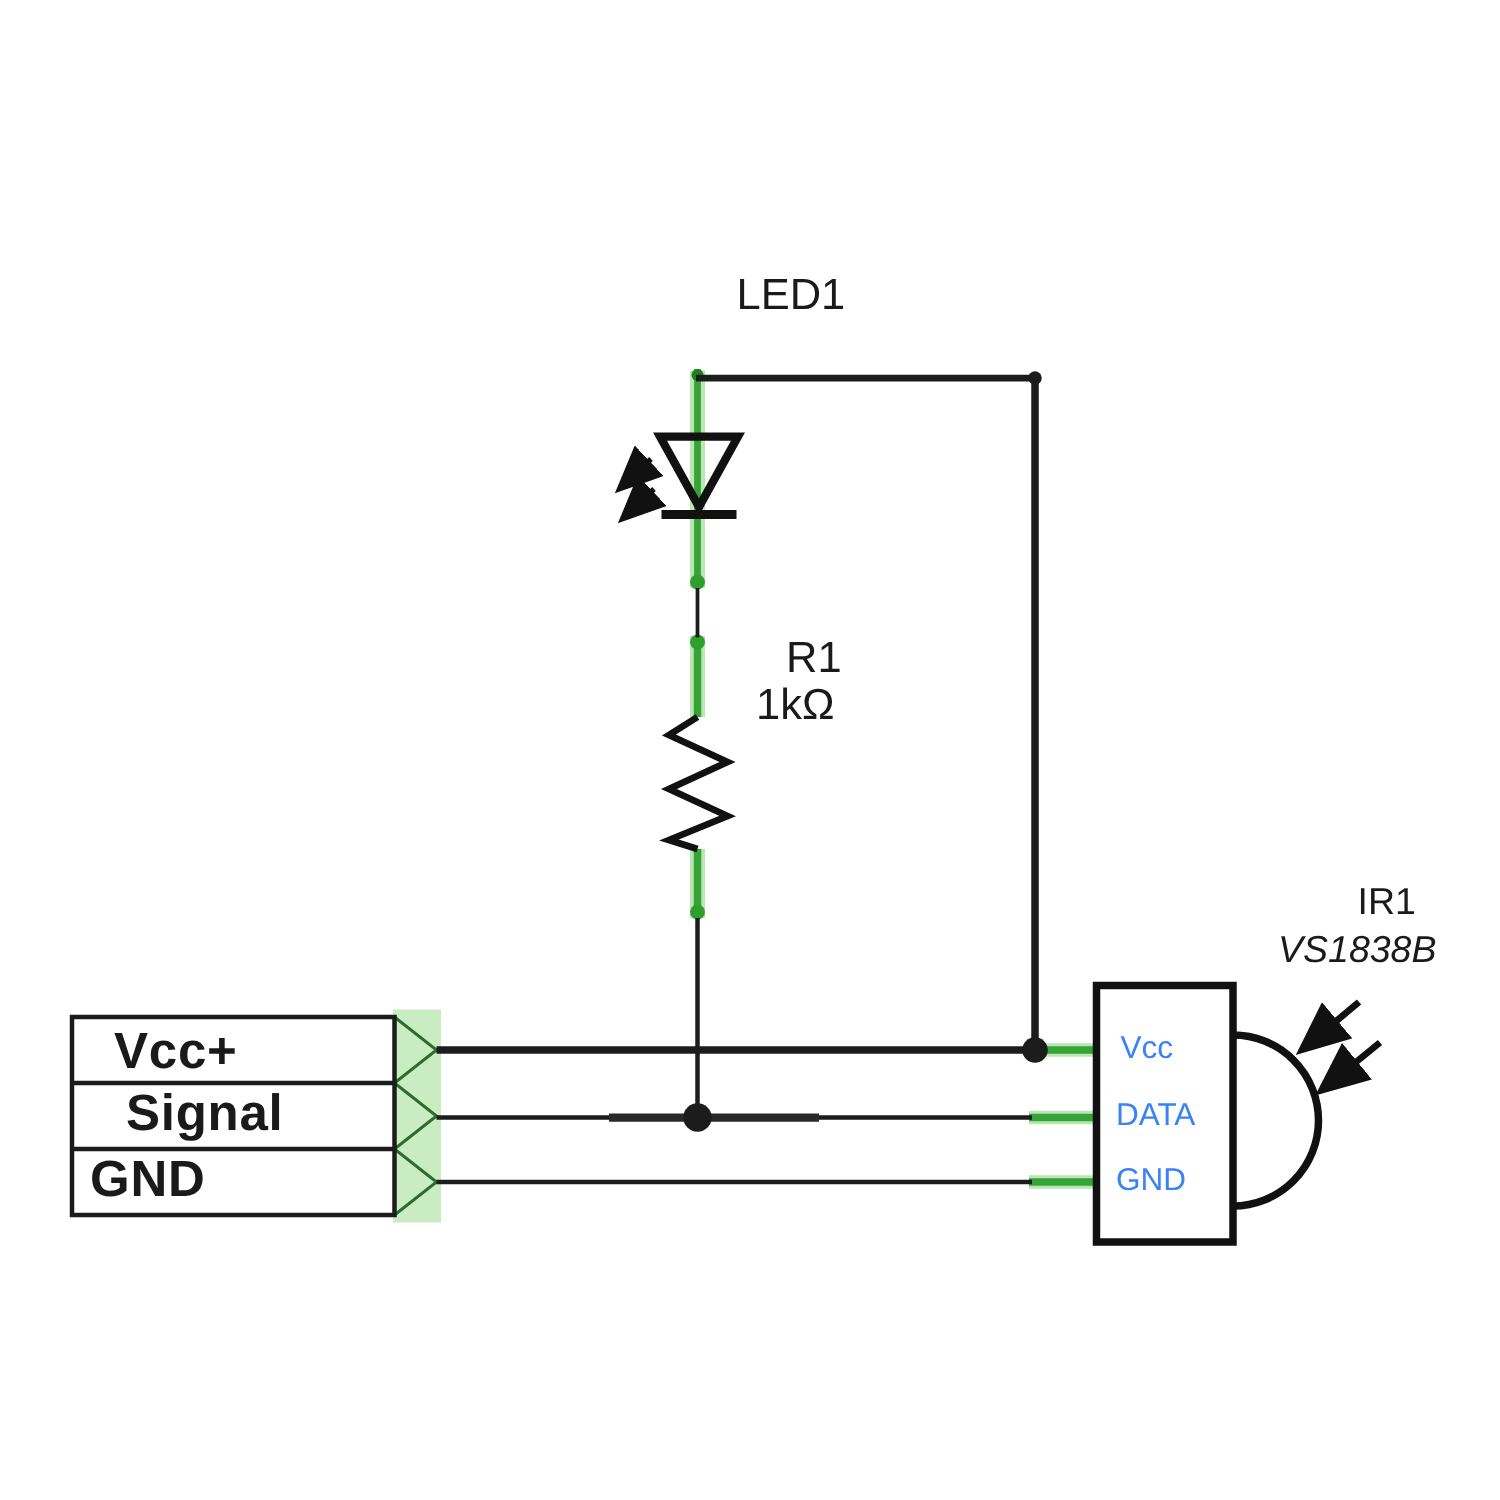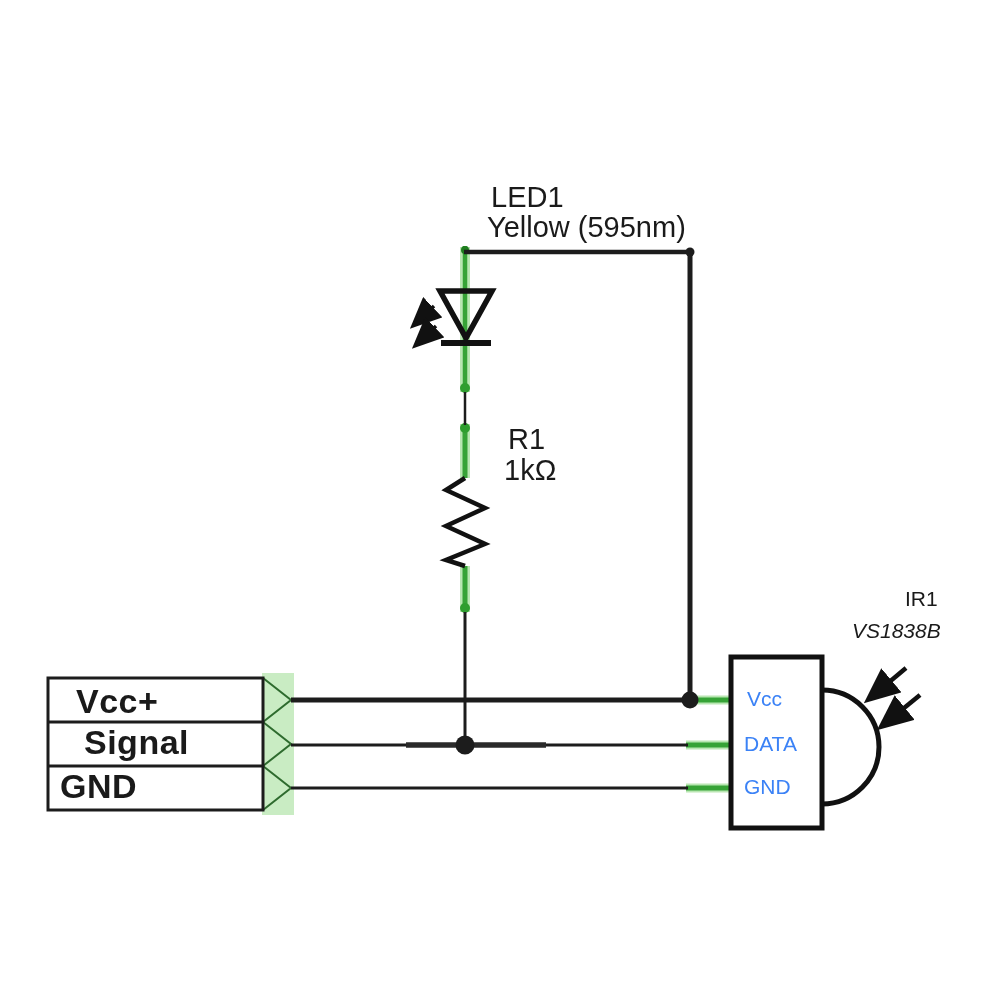--- a/index.html
+++ b/index.html
@@ -3,21 +3,21 @@
 <meta charset="utf-8">
 <style>
   html,body{margin:0;padding:0;background:#fff;}
   .canvas{
     position:relative;width:1000px;height:1000px;background:#ffffff;
     font-family:"Liberation Sans",sans-serif;overflow:hidden;
   }
   .schematic-svg{position:absolute;left:0;top:0;}
   .lbl{position:absolute;color:#1a1a1a;white-space:nowrap;line-height:1.05;}
   .lbl-part{font-size:29px;}
-  .lbl-ir{font-size:21px;}
+  .lbl-ir{font-size:25px;}
   .lbl-pin{font-size:21px;color:#3b82f6;}
   .lbl-conn{font-size:34px;font-weight:bold;letter-spacing:0.5px;}
 </style>
 </head>
 <body>
 
 <div class="canvas">
 
   <svg class="schematic-svg" width="1000" height="1000" viewBox="0 0 1000 1000">
     <defs>
@@ -102,23 +102,22 @@
       <path d="M822,690 A57,57 0 0 1 822,804" fill="#ffffff" stroke="#111111" stroke-width="5"></path>
       <rect x="731" y="657" width="91" height="171" fill="#ffffff" stroke="#111111" stroke-width="5"></rect>
       <g>
         <line x1="906" y1="668" x2="869" y2="699" stroke="#111111" stroke-width="4.5" marker-end="url(#ah-lg)"></line>
         <line x1="920" y1="695" x2="882" y2="726" stroke="#111111" stroke-width="4.5" marker-end="url(#ah-lg)"></line>
       </g>
     </g>
   </svg>
 
   <div class="lbl lbl-part" style="left:491px;top:182px;">LED1</div>
-  <div class="lbl lbl-part" style="left:487px;top:212px;">Yellow (595nm)</div>
 
-  <div class="lbl lbl-part" style="left:508px;top:424px;">R1</div>
+  <div class="lbl lbl-part" style="left:524px;top:424px;">R1</div>
   <div class="lbl lbl-part" style="left:504px;top:455px;">1kΩ</div>
 
   <div class="lbl lbl-ir" style="left:905px;top:588px;">IR1</div>
   <div class="lbl lbl-ir" style="left:852px;top:620px;font-style:italic;">VS1838B</div>
 
   <div class="lbl lbl-pin" style="left:747px;top:688px;">Vcc</div>
   <div class="lbl lbl-pin" style="left:744px;top:733px;">DATA</div>
   <div class="lbl lbl-pin" style="left:744px;top:776px;">GND</div>
 
   <div class="lbl lbl-conn" style="left:76px;top:684px;">Vcc+</div>

